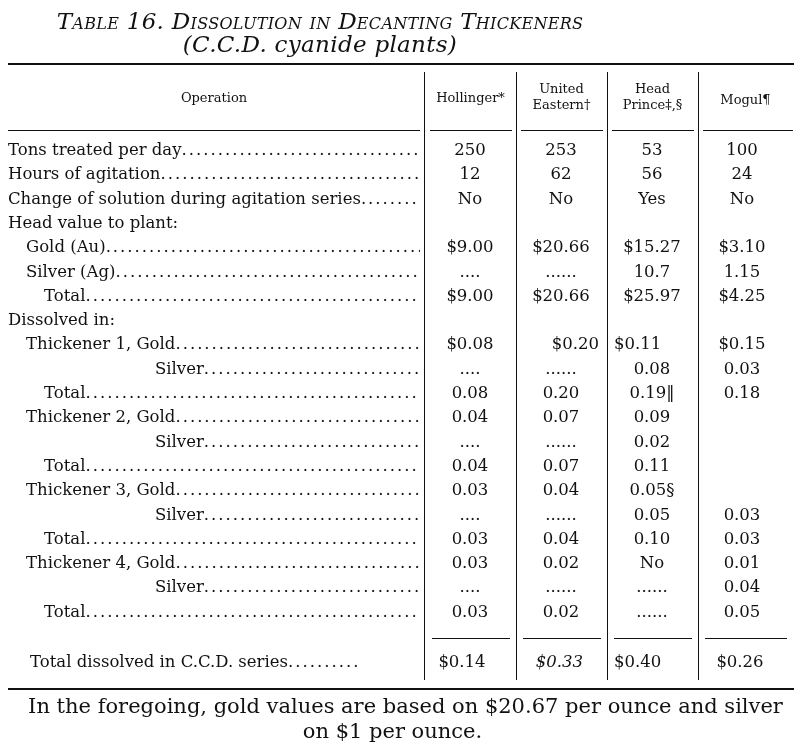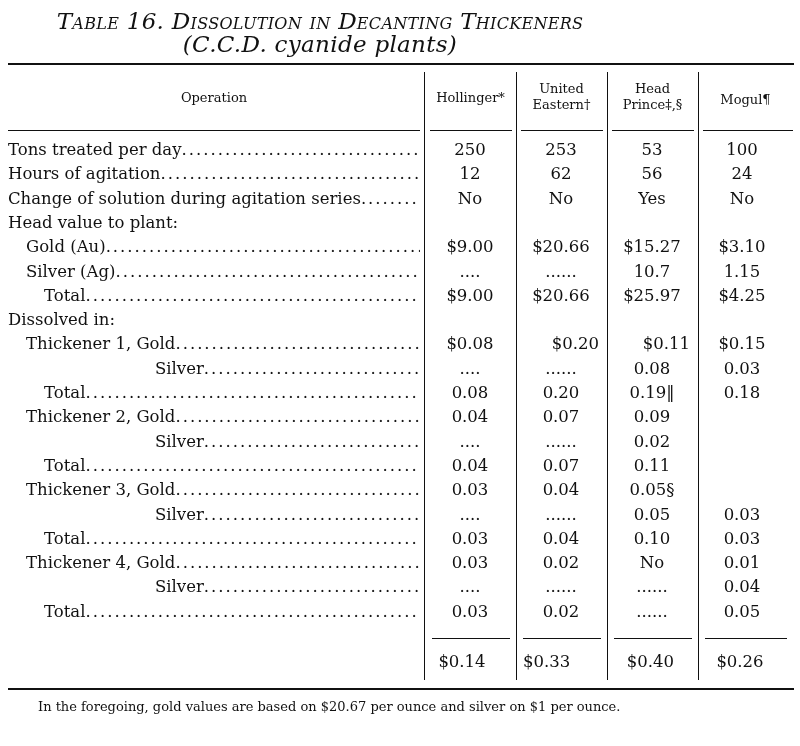--- a/index.html
+++ b/index.html
@@ -9,21 +9,21 @@
   .title1 { top:8px; font-variant:small-caps; }
   .title2 { top:31px; }
   .rule { position:absolute; background:#111; }
   .vline { position:absolute; width:1px; background:#111; }
   .hdr { position:absolute; font-size:13px; text-align:center; line-height:16px; }
   .row { position:absolute; left:0; width:800px; height:24px; font-size:16.5px; line-height:24px; }
   .lbl { position:absolute; left:8px; width:412px; white-space:nowrap; overflow:hidden; }
   .lbl .dots { letter-spacing:2px; }
   .cell { position:absolute; width:76px; text-align:right; }
   .c0 { left:346px; } .c1 { left:437px; } .c2 { left:528px; } .c3 { left:620px; }
-  .footnote { position:absolute; left:12px; top:694px; width:785px; font-size:13px; line-height:25px; text-indent:26px; }
+  .footnote { position:absolute; left:0; top:694px; width:785px; font-size:21px; line-height:25px; text-indent:26px;text-align:center; }
 </style>
 </head>
 <body>
 
 <div class="title title1">Table 16. Dissolution in Decanting Thickeners</div>
 <div class="title title2">(C.C.D. cyanide plants)</div>
 
 <div class="rule" style="left:8px; width:786px; top:63px; height:2px;"></div>
 <div class="rule" style="left:8px; width:412px; top:130px; height:1px;"></div>
 <div class="rule" style="left:430px; width:82px; top:130px; height:1px;"></div>
@@ -106,21 +106,21 @@
       <div class="lbl" style="padding-left: 0px; width: 412px;"><span>Dissolved in:</span></div>
       <div class="cell" style="left: 432px; width: 76px; text-align: center;"></div>
       <div class="cell" style="left: 523px; width: 76px; text-align: center;"></div>
       <div class="cell" style="left: 614px; width: 76px; text-align: center;"></div>
       <div class="cell" style="left: 704px; width: 76px; text-align: center;"></div>
     </div>
     <div class="row" style="top: 332.4px;">
       <div class="lbl" style="padding-left: 18px; width: 394px;"><span>Thickener 1, Gold</span><span class="dots">........................................................................................................................</span></div>
       <div class="cell" style="left: 432px; width: 76px; text-align: center;">$0.08</div>
       <div class="cell" style="left: 523px; width: 76px; text-align: right;">$0.20</div>
-      <div class="cell" style="left: 614px; width: 76px; text-align: right;">$0.11</div>
+      <div class="cell" style="left: 614px; width: 76px; text-align: left;">$0.11</div>
       <div class="cell" style="left: 704px; width: 76px; text-align: center;">$0.15</div>
     </div>
     <div class="row" style="top: 356.7px;">
       <div class="lbl" style="padding-left: 147px; width: 265px;"><span>Silver</span><span class="dots">........................................................................................................................</span></div>
       <div class="cell" style="left: 432px; width: 76px; text-align: center;">....</div>
       <div class="cell" style="left: 523px; width: 76px; text-align: center;">......</div>
       <div class="cell" style="left: 614px; width: 76px; text-align: center;">0.08</div>
       <div class="cell" style="left: 704px; width: 76px; text-align: center;">0.03</div>
     </div>
     <div class="row" style="top: 381px;">
@@ -194,21 +194,24 @@
       <div class="cell" style="left: 704px; width: 76px; text-align: center;">0.05</div>
     </div>
   </div>
 
 <div class="rule" style="left:432px; width:78px; top:638px; height:1px;"></div>
 <div class="rule" style="left:523px; width:78px; top:638px; height:1px;"></div>
 <div class="rule" style="left:614px; width:78px; top:638px; height:1px;"></div>
 <div class="rule" style="left:705px; width:82px; top:638px; height:1px;"></div>
 
 <div class="row" style="top:650px;">
+  <div class="lbl" style="padding-left:22px; width:390px;">
+    <span>Total dissolved in C.C.D. series</span><span class="dots">..........</span>
+  </div>
   <div class="cell c0" style="left:432px; width:60px; text-align:center;">$0.14</div>
-  <div class="cell c1" style="left:523px; width:60px; text-align:left;">$0.33</div>
-  <div class="cell c2" style="left:614px; width:60px; text-align:right;">$0.40</div>
+  <div class="cell c1" style="left:523px; width:60px; text-align:right;font-style:italic;">$0.33</div>
+  <div class="cell c2" style="left:614px; width:60px; text-align:left;">$0.40</div>
   <div class="cell c3" style="left:705px; width:70px; text-align:center;">$0.26</div>
 </div>
 
 <div class="rule" style="left:8px; width:786px; top:688px; height:2px;"></div>
 
 <div class="footnote">In the foregoing, gold values are based on $20.67 per ounce and silver on $1 per ounce.</div>
 
 </body></html>

